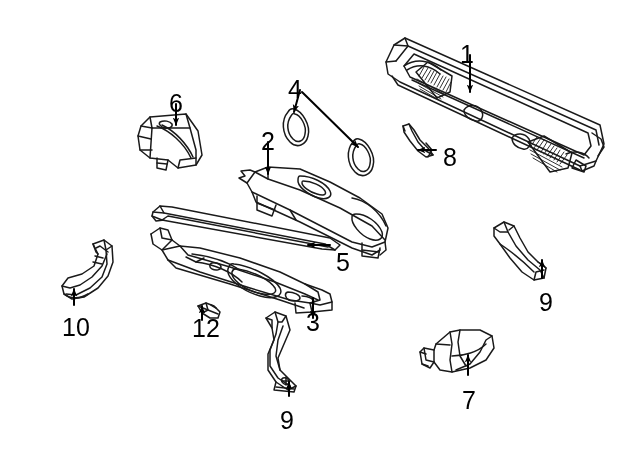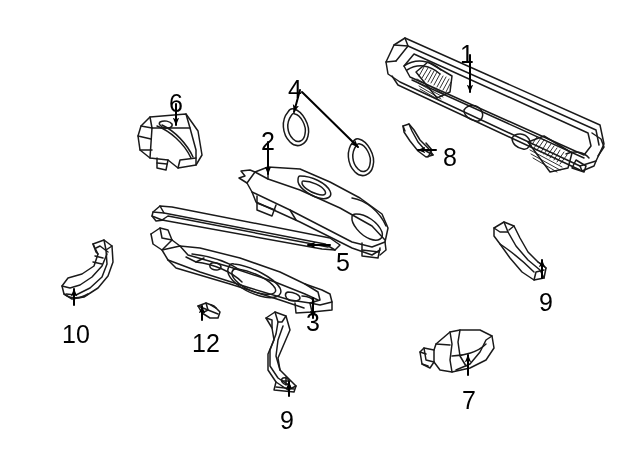--- a/index.html
+++ b/index.html
@@ -314,17 +314,17 @@
 
   <div class="callout-label" style="left:460px; top:42px;">1</div>
   <div class="callout-label" style="left:261px; top:129px;">2</div>
   <div class="callout-label" style="left:306px; top:310px;">3</div>
   <div class="callout-label" style="left:288px; top:77px;">4</div>
   <div class="callout-label" style="left:336px; top:250px;">5</div>
   <div class="callout-label" style="left:169px; top:91px;">6</div>
   <div class="callout-label" style="left:462px; top:388px;">7</div>
   <div class="callout-label" style="left:443px; top:145px;">8</div>
   <div class="callout-label" style="left:539px; top:290px;">9</div>
-  <div class="callout-label" style="left:62px; top:315px;margin-top:7px;">10</div>
+  <div class="callout-label" style="left:62px; top:315px;">10</div>
   <div class="callout-label" style="left:280px; top:408px;">9</div>
-  <div class="callout-label" style="left:192px; top:331px;">12</div>
+  <div class="callout-label" style="left:192px; top:316px;">12</div>
 
 </div>
 
 </body></html>

